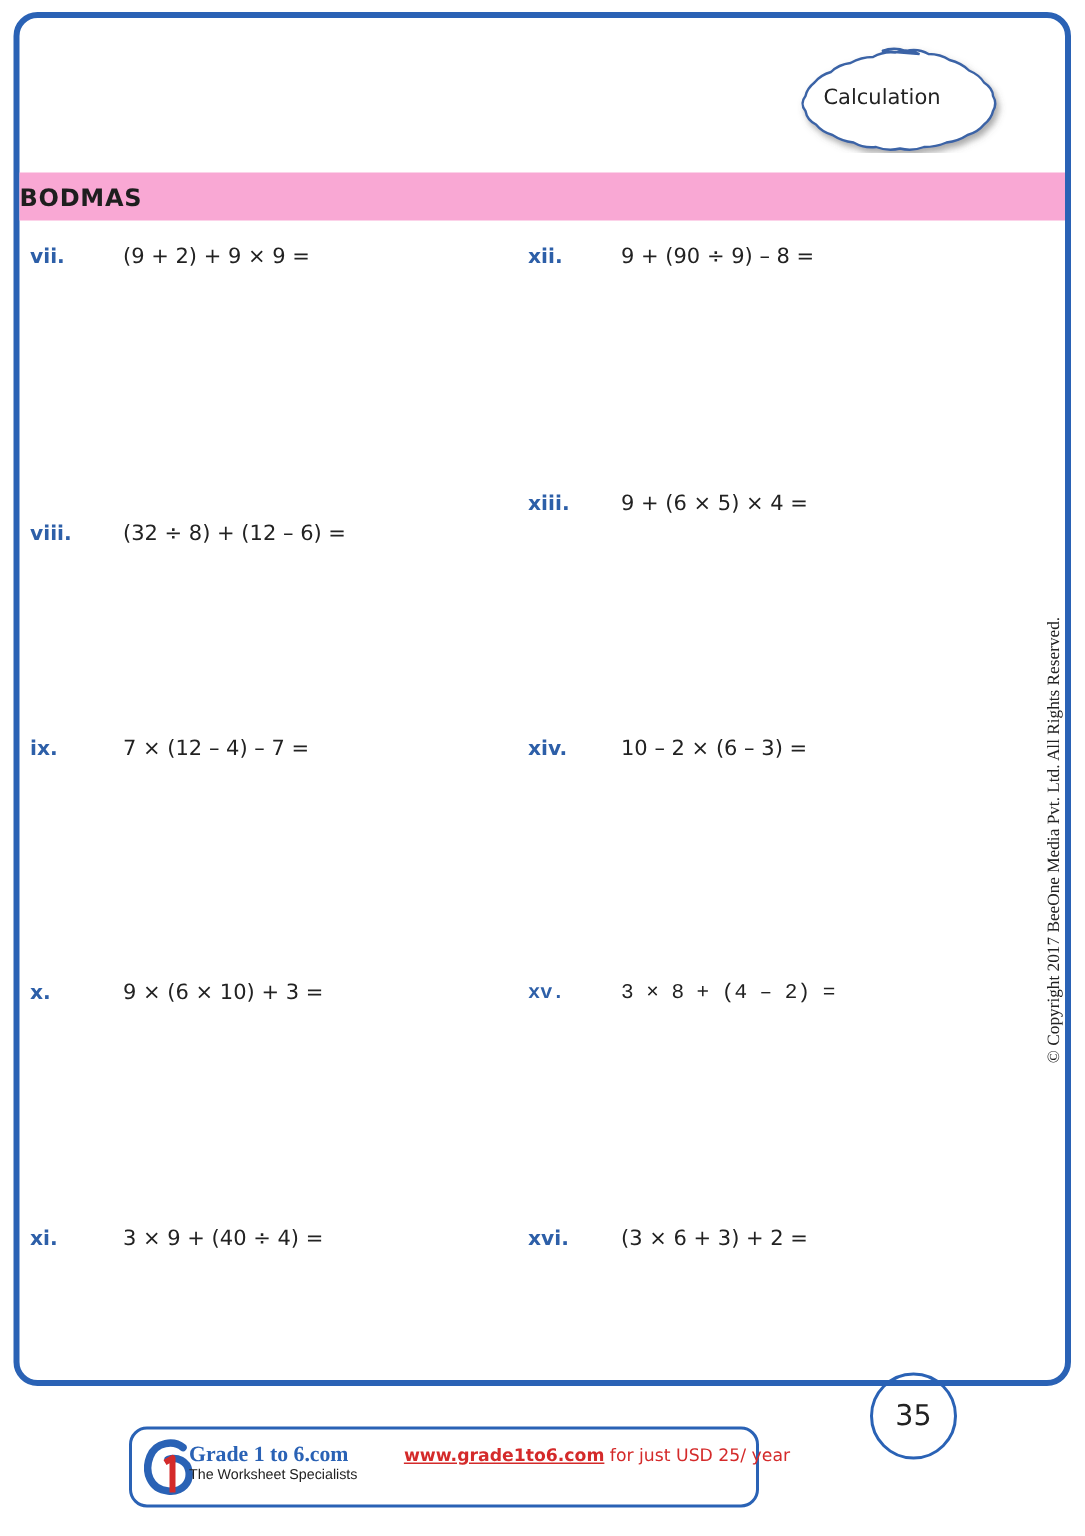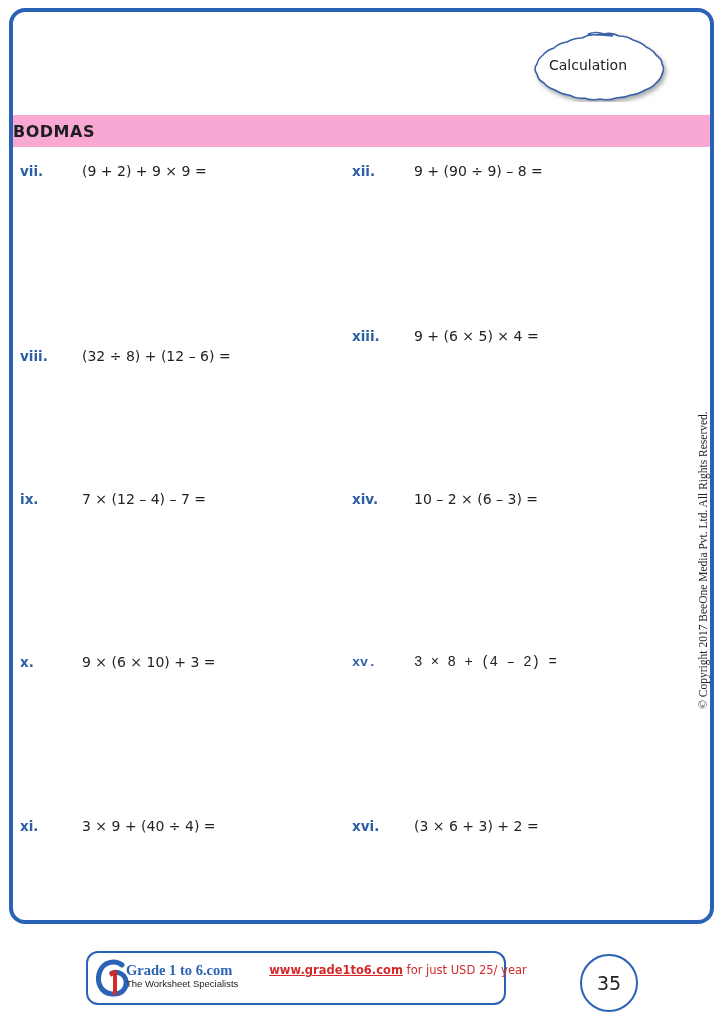--- a/index.html
+++ b/index.html
@@ -61,21 +61,21 @@
     font-family: "Liberation Serif", serif; font-weight: bold; font-size: 14.5px; color: #2a62b5; line-height: 16px;
   }
   .logo-sub { font-family: "Liberation Sans", sans-serif; font-size: 9.5px; color: #222; line-height: 12px; }
   .promo {
     position: absolute; left: 170px; top: 10px; width: 280px; text-align: center;
     color: #d42a2a; font-size: 11.5px; line-height: 15px;
   }
   .promo a { color: #d42a2a; font-weight: bold; text-decoration: underline; }
 
   .page-circle {
-    position: absolute; left: 580px; top: 954px; width: 58px; height: 58px;
+    position: absolute; left: 580px; top: 915px; width: 58px; height: 58px;
     border: 2.5px solid #2a62b5; border-radius: 50%;
     display: flex; align-items: center; justify-content: center;
     font-size: 19px; color: #222;
   }
 </style>
 </head>
 <body>
 
 <div class="page">
 

